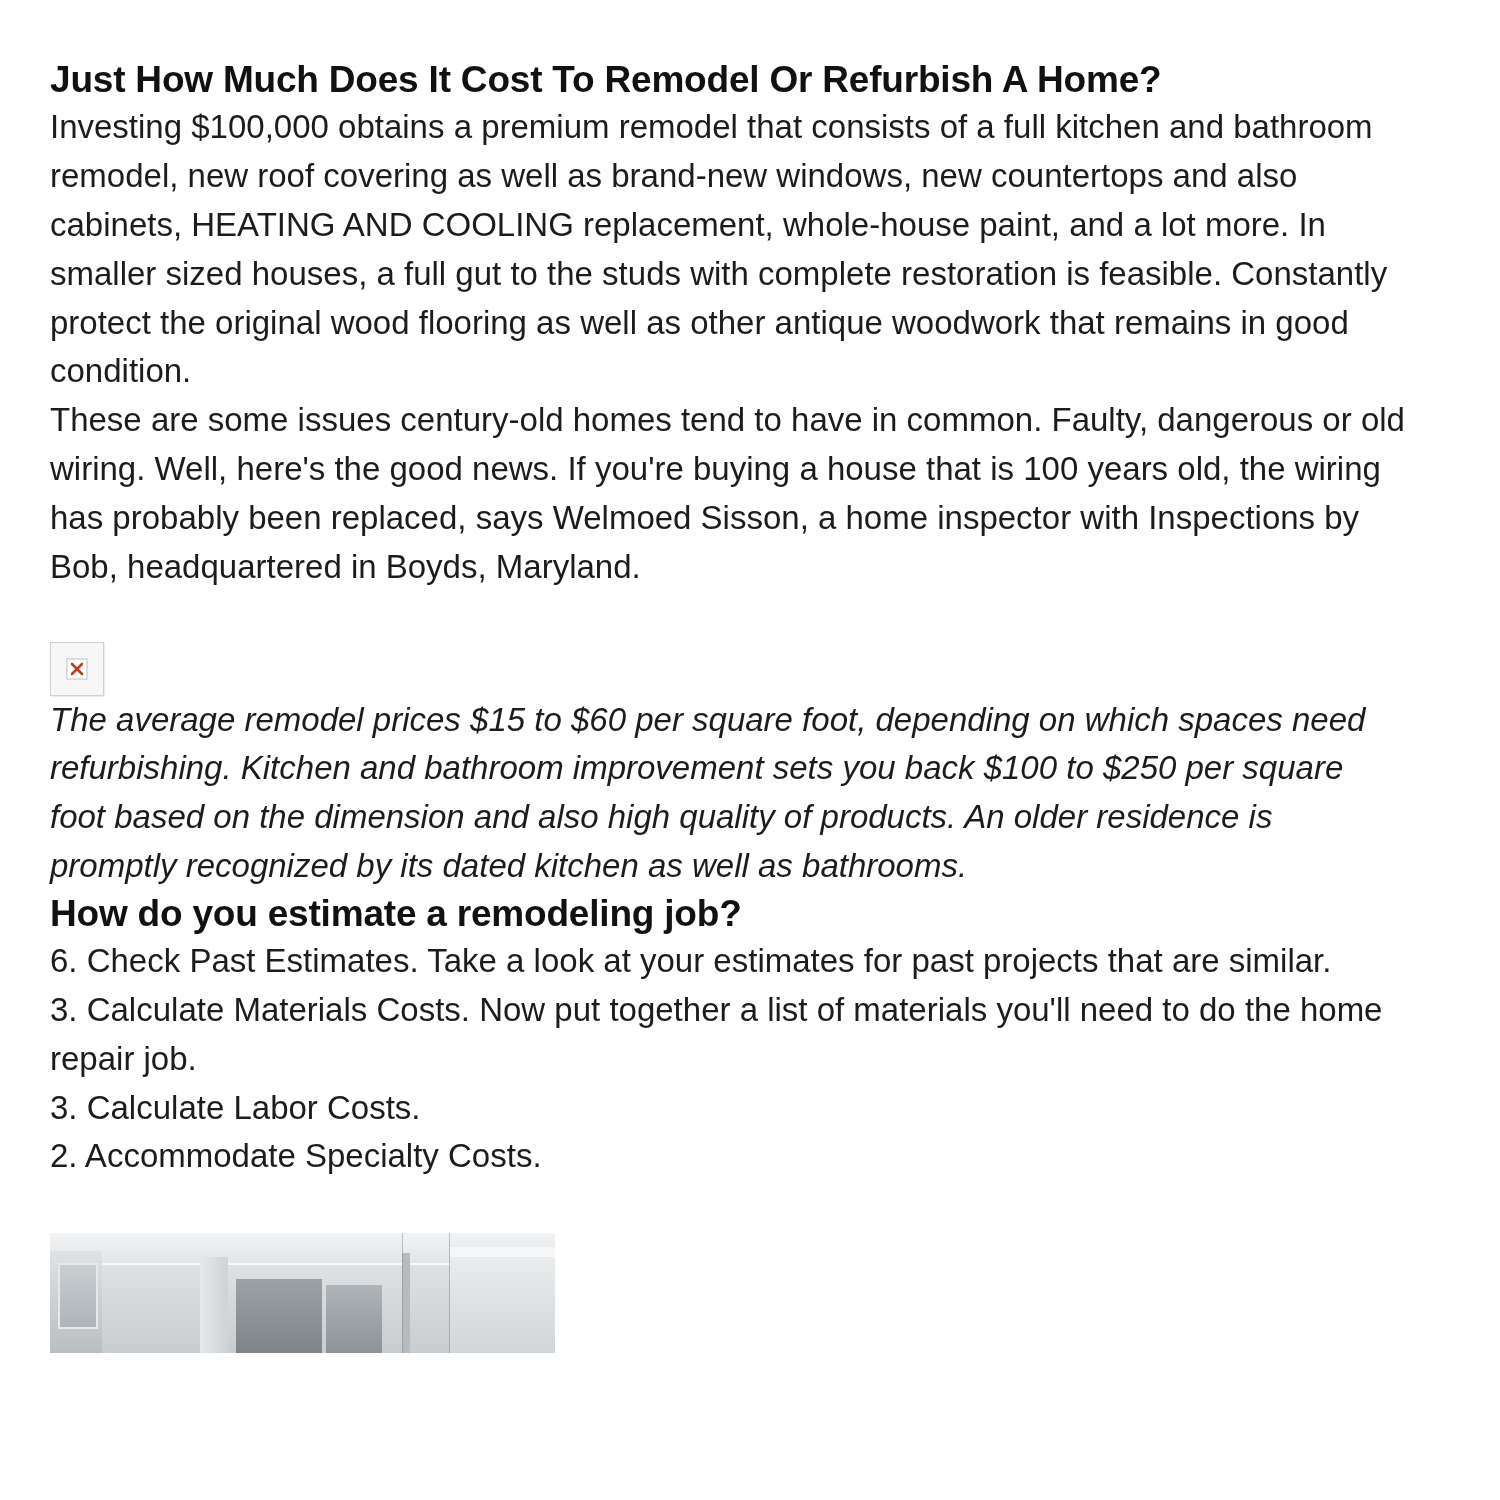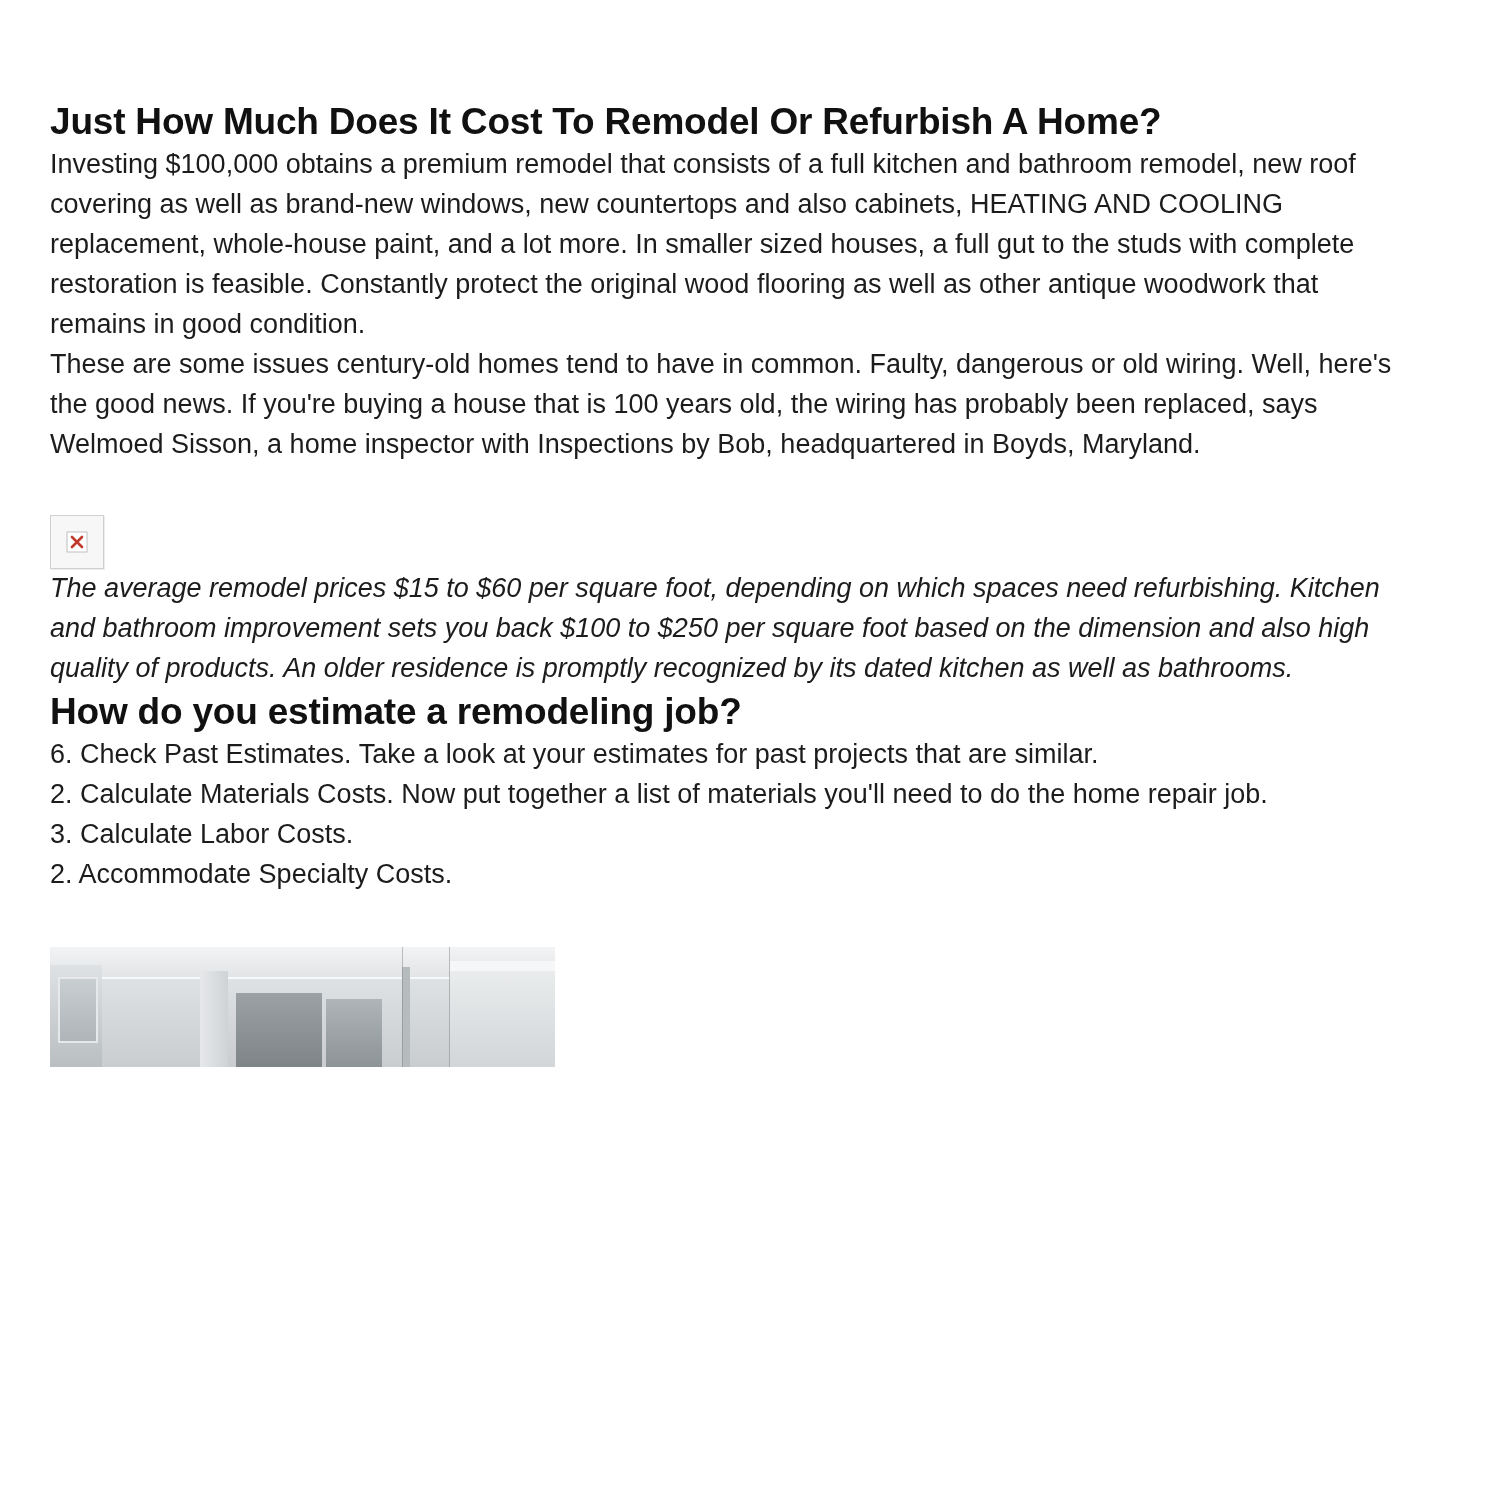--- a/index.html
+++ b/index.html
@@ -10,35 +10,35 @@
   body {
     width: 1500px;
     min-height: 1500px;
     font-family: "Liberation Sans", sans-serif;
     color: #1a1a1a;
     -webkit-font-smoothing: antialiased;
   }
   .page {
     width: 1500px;
     box-sizing: border-box;
-    padding: 99px 95px 0 50px;
+    padding: 57px 95px 0 50px;
   }
   h2.heading {
     font-size: 37px;
     font-weight: bold;
     line-height: 1.25;
     letter-spacing: -0.2px;
     margin: 0 0 0 0;
     color: #111111;
   }
   .h-1 { margin-top: 28px; }
   .h-2 { margin-top: 56px; }
   .h-3 { margin-top: 58px; }
   p.para {
-    font-size: 27px;
+    font-size: 33px;
     line-height: 1.48;
     margin: 0;
     color: #1c1c1c;
     font-weight: 400;
   }
   .p-after-h { margin-top: 46px; }
   .p-list { margin-top: 48px; }
   .p-body { margin-top: 46px; font-style: italic; }
   .broken-image {
     width: 54px;
@@ -128,21 +128,21 @@
       <rect x="1" y="1" width="20" height="20" fill="#ffffff" stroke="#bfbfbf" stroke-width="1"></rect>
       <path d="M6 6 L16 16 M16 6 L6 16" stroke="#c0392b" stroke-width="2.6" stroke-linecap="round"></path>
     </svg>
   </div>
 
   <p class="para p-body">The average remodel prices $15 to $60 per square foot, depending on which spaces need refurbishing. Kitchen and bathroom improvement sets you back $100 to $250 per square foot based on the dimension and also high quality of products. An older residence is promptly recognized by its dated kitchen as well as bathrooms.</p>
 
   <h2 class="heading h-3">How do you estimate a remodeling job?</h2>
 
   <p class="para p-list">6. Check Past Estimates. Take a look at your estimates for past projects that are similar.</p>
-  <p class="para p-list">2. Calculate Materials Costs. Now put together a list of materials you'll need to do the home repair job.</p>
+  <p class="para p-list">3. Calculate Materials Costs. Now put together a list of materials you'll need to do the home repair job.</p>
   <p class="para p-list">3. Calculate Labor Costs.</p>
   <p class="para p-list">2. Accommodate Specialty Costs.</p>
 
   <div class="photo-block">
     <div class="photo-bg"></div>
     <div class="ph-ceiling"></div>
     <div class="ph-wall-left"></div>
     <div class="ph-window"></div>
     <div class="ph-column"></div>
     <div class="ph-cab"></div>

